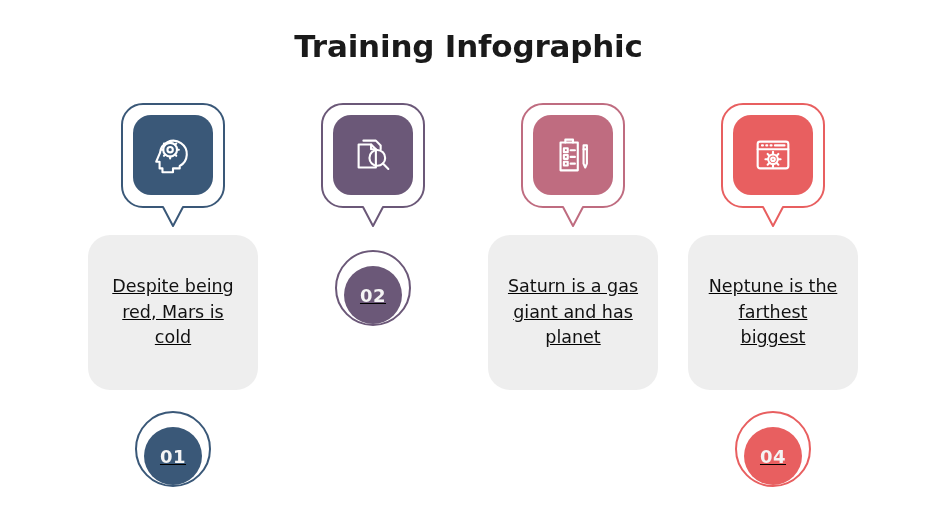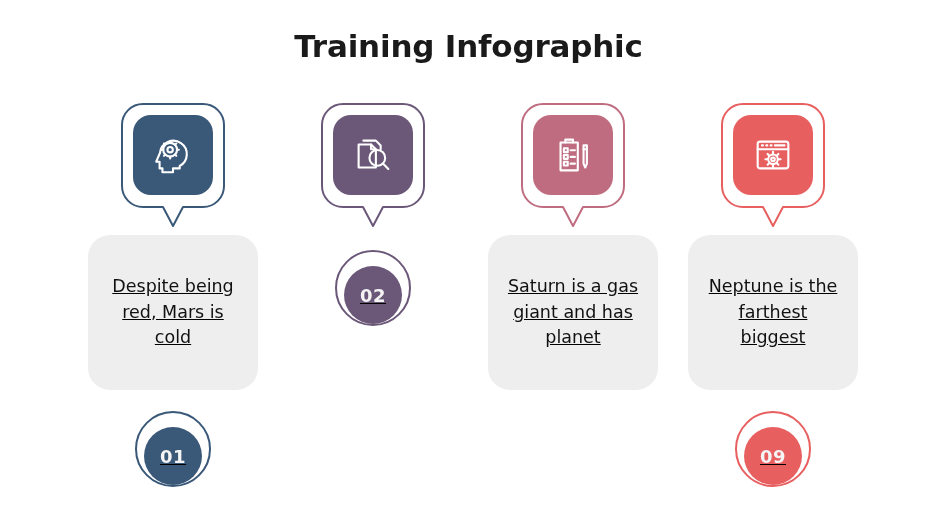--- a/index.html
+++ b/index.html
@@ -247,19 +247,19 @@
           </svg>
         </div>
       </div>
 
       <div class="text-card">
         <div class="card-text">Neptune is the farthest biggest</div>
       </div>
 
       <div class="num-wrap" style="color:#e85f60">
         <div class="num-inner">
-          <span class="num-label">09</span>
+          <span class="num-label">04</span>
         </div>
       </div>
     </div>
 
   </div>
 </div>
 
 </body></html>

